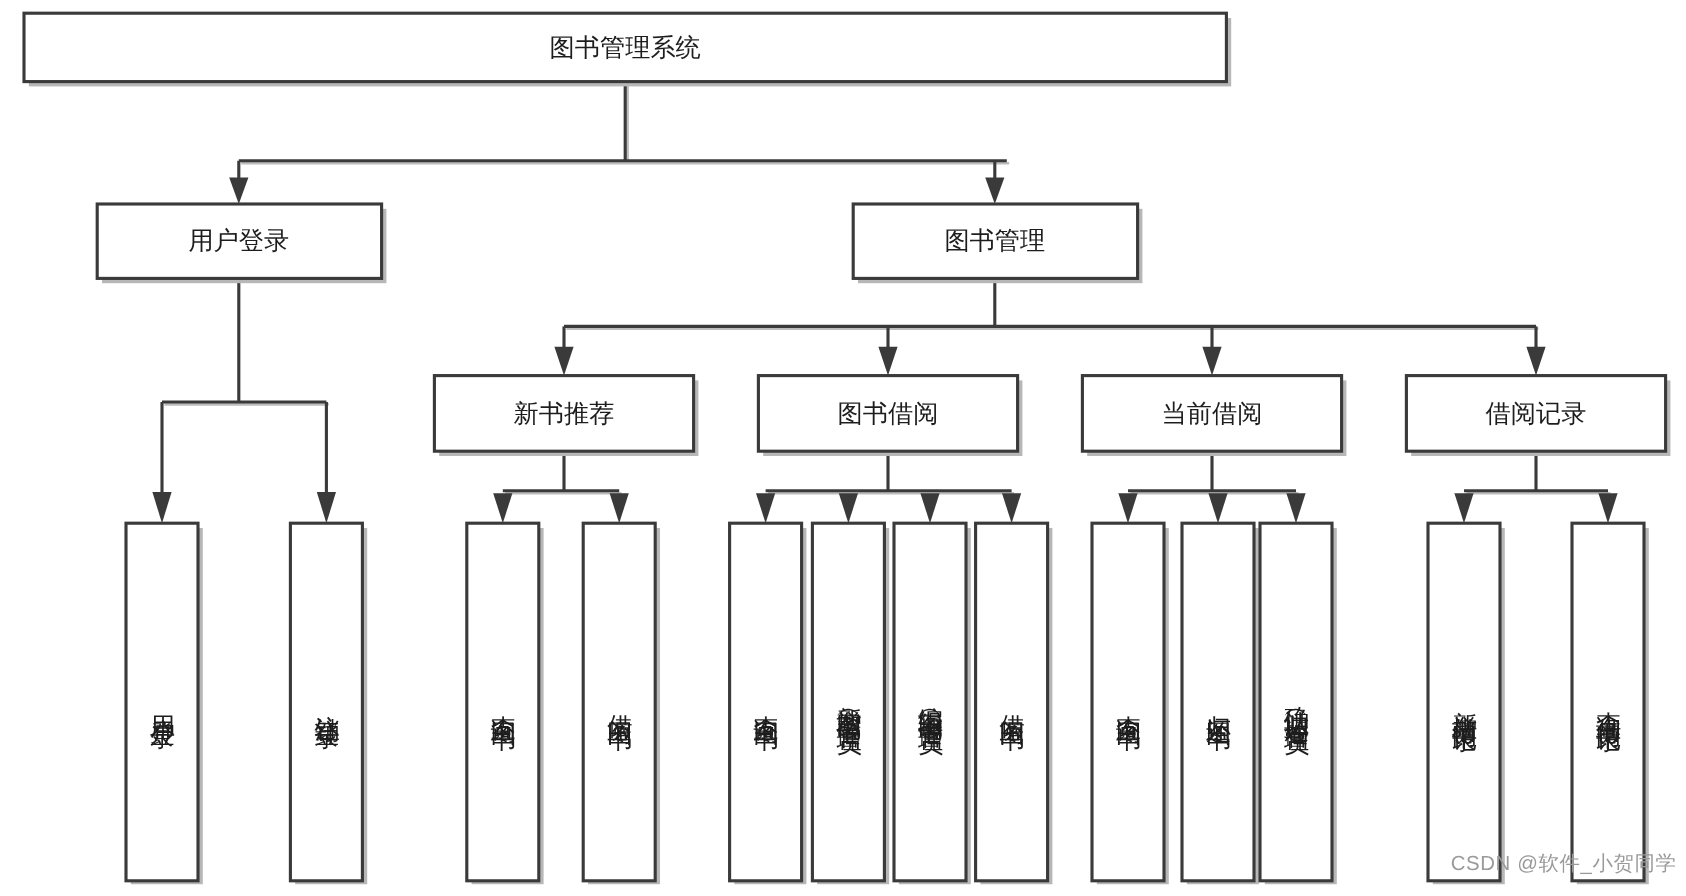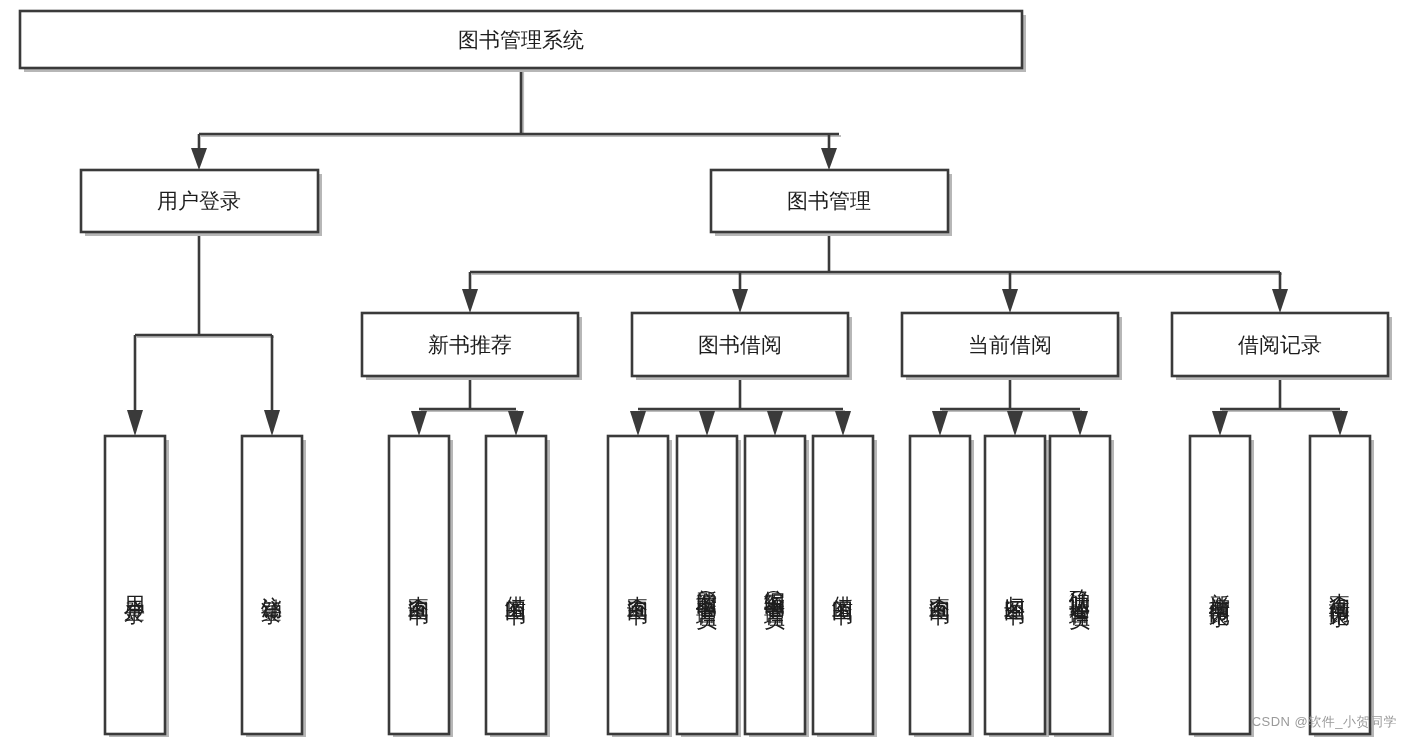--- a/index.html
+++ b/index.html
@@ -72,21 +72,21 @@
     display: flex;
     align-items: center;
     justify-content: center;
     pointer-events: auto;
   }
   .watermark {
     position: absolute;
     right: 8px;
     bottom: 6px;
     font-family: "Liberation Sans", "DejaVu Sans", sans-serif;
-    font-size: 13px;
+    font-size: 17px;
     color: #9a9a9a;
     letter-spacing: 0.5px;
     white-space: nowrap;
     user-select: none;
     margin-left: 47px;
   }
 </style>
 </head>
 <body>
 

